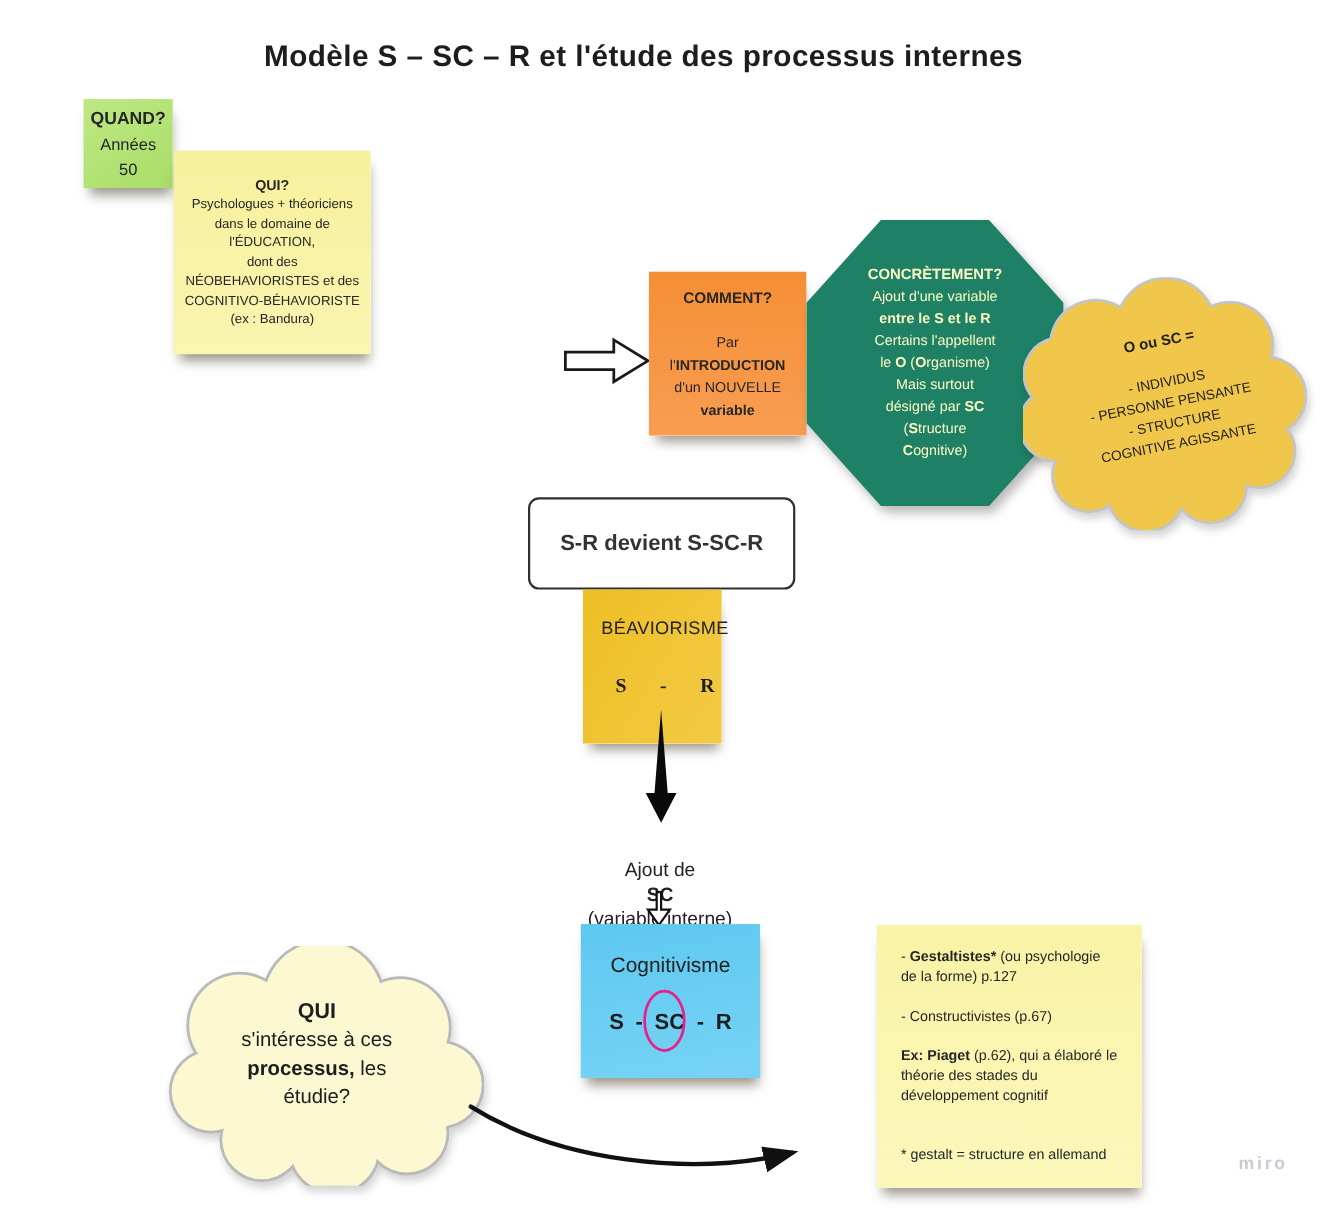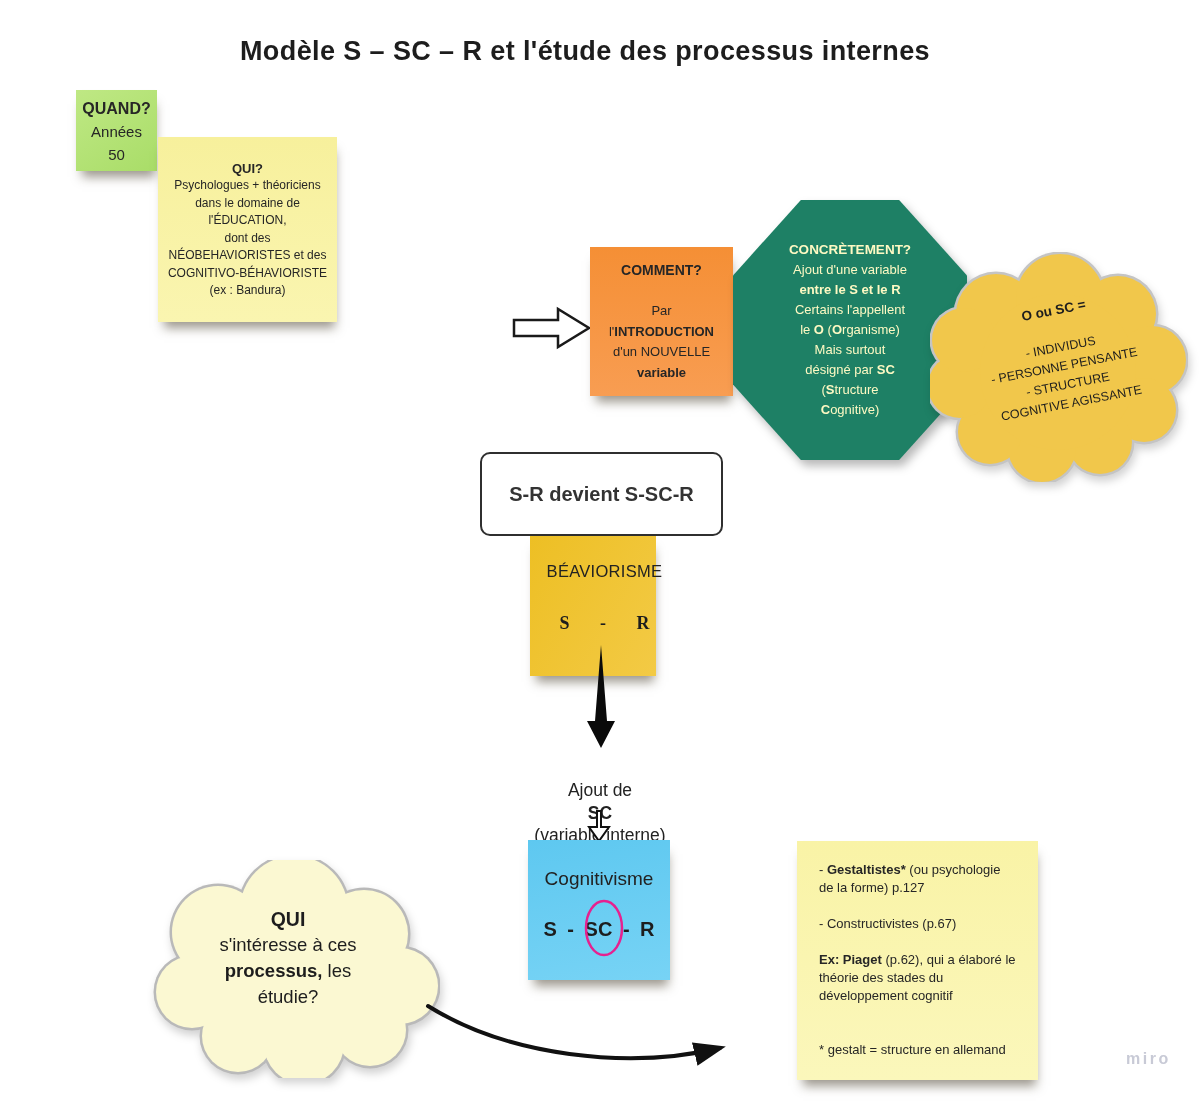--- a/index.html
+++ b/index.html
@@ -73,21 +73,21 @@
                   background:linear-gradient(120deg,#edbf24,#f3ca45);padding-left:23px; }
   .bh-title { position:absolute; top:26px; width:100%; font-size:16.5px; letter-spacing:.3px; color:#222; }
   .bh-formula { position:absolute; top:77px; width:100%; font-size:18px; font-weight:bold;
                 word-spacing:26px; color:#1d1d1d;font-family:Liberation Serif, serif; }
 
   
   .ajout { position:absolute; left:490px; top:746px; width:220px; text-align:center;
            color:#222; font-size:17.5px; line-height:22.5px;margin-top:33px; }
 
   
-  .cognitivisme { left:528px; top:840px; width:142px; height:140px; justify-content:flex-start;
+  .cognitivisme { left:528px; top:840px; width:163px; height:140px; justify-content:flex-start;
                   background:linear-gradient(170deg,#5ec8f0,#77d3f5); }
   .cg-title { position:absolute; top:28px; width:100%; font-size:19px; color:#222; }
   .cg-formula { position:absolute; top:78px; width:100%; font-size:20px; font-weight:bold;
                 word-spacing:5px; color:#1d1d1d; }
   .sc-ellipse { position:absolute; left:0; top:0; pointer-events:none; }
 
   
   .gestalt { left:797px; top:841px; width:241px; height:239px; justify-content:flex-start;
              align-items:flex-start; text-align:left; padding:20px 16px 0 22px;
              background:linear-gradient(180deg,#f9f3a6,#fbf7bb); }

